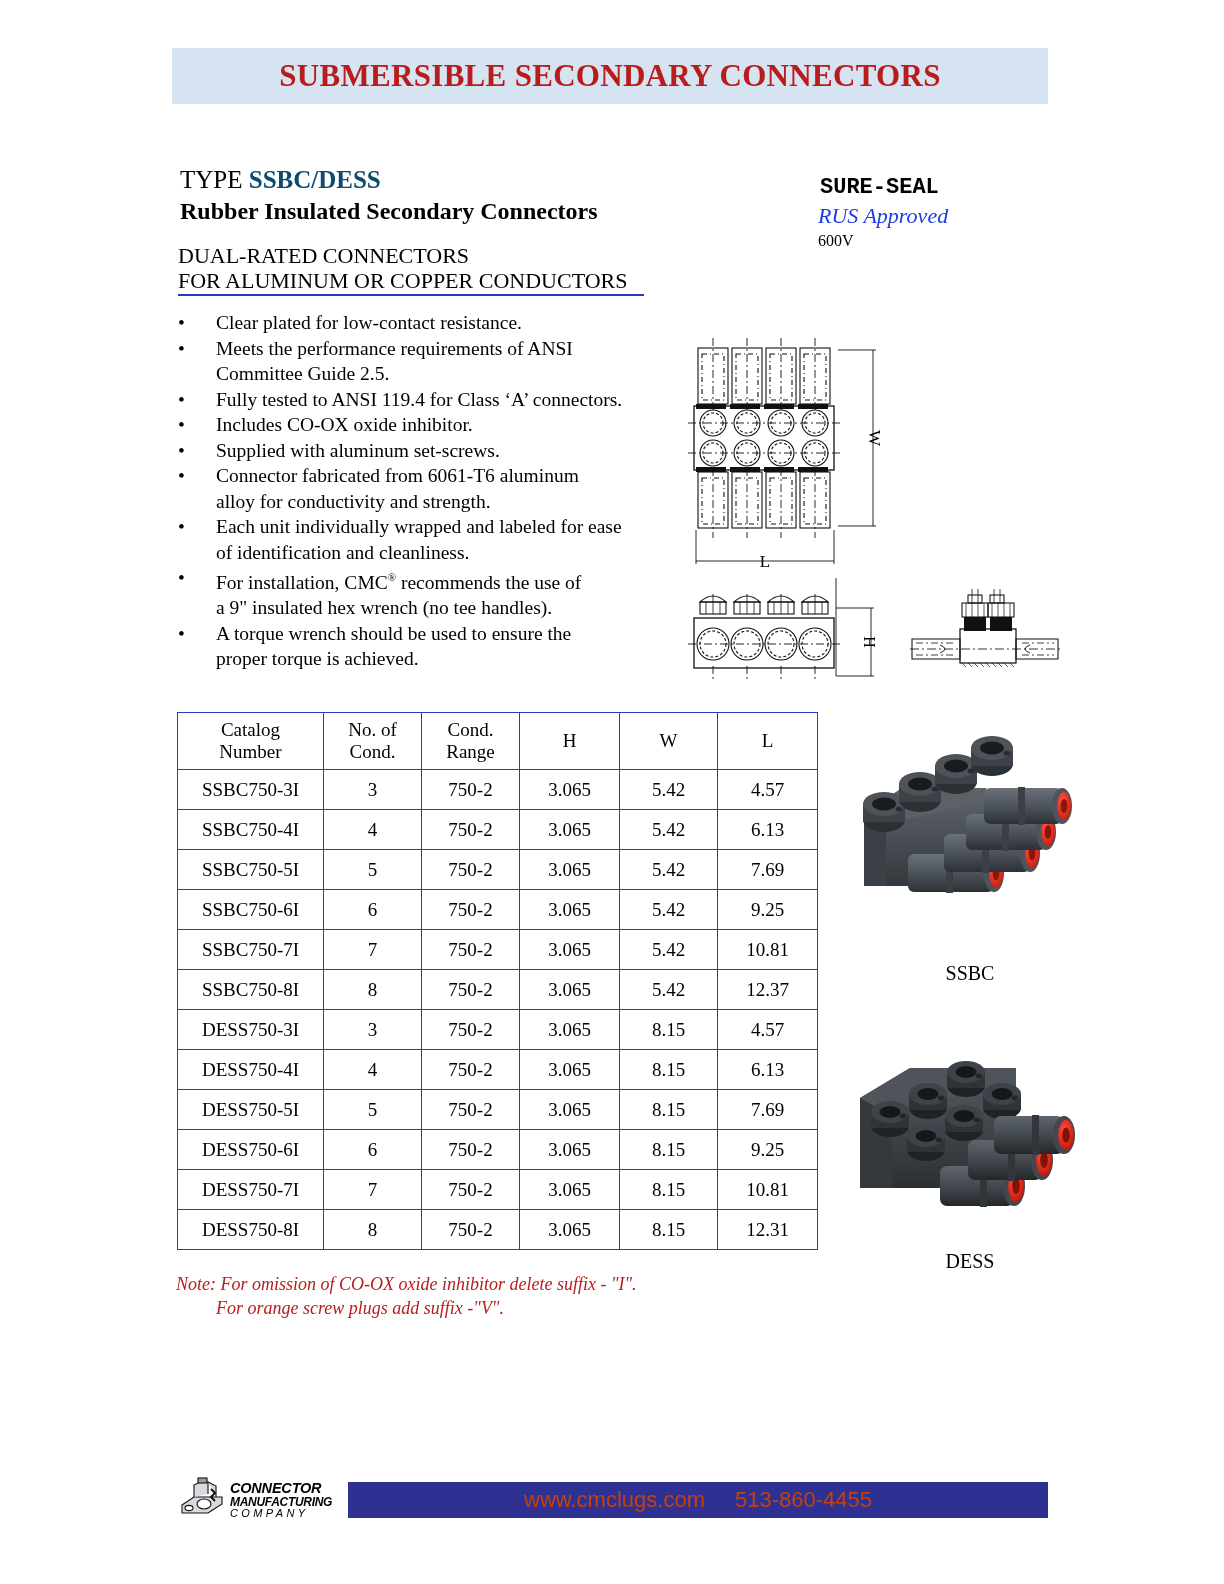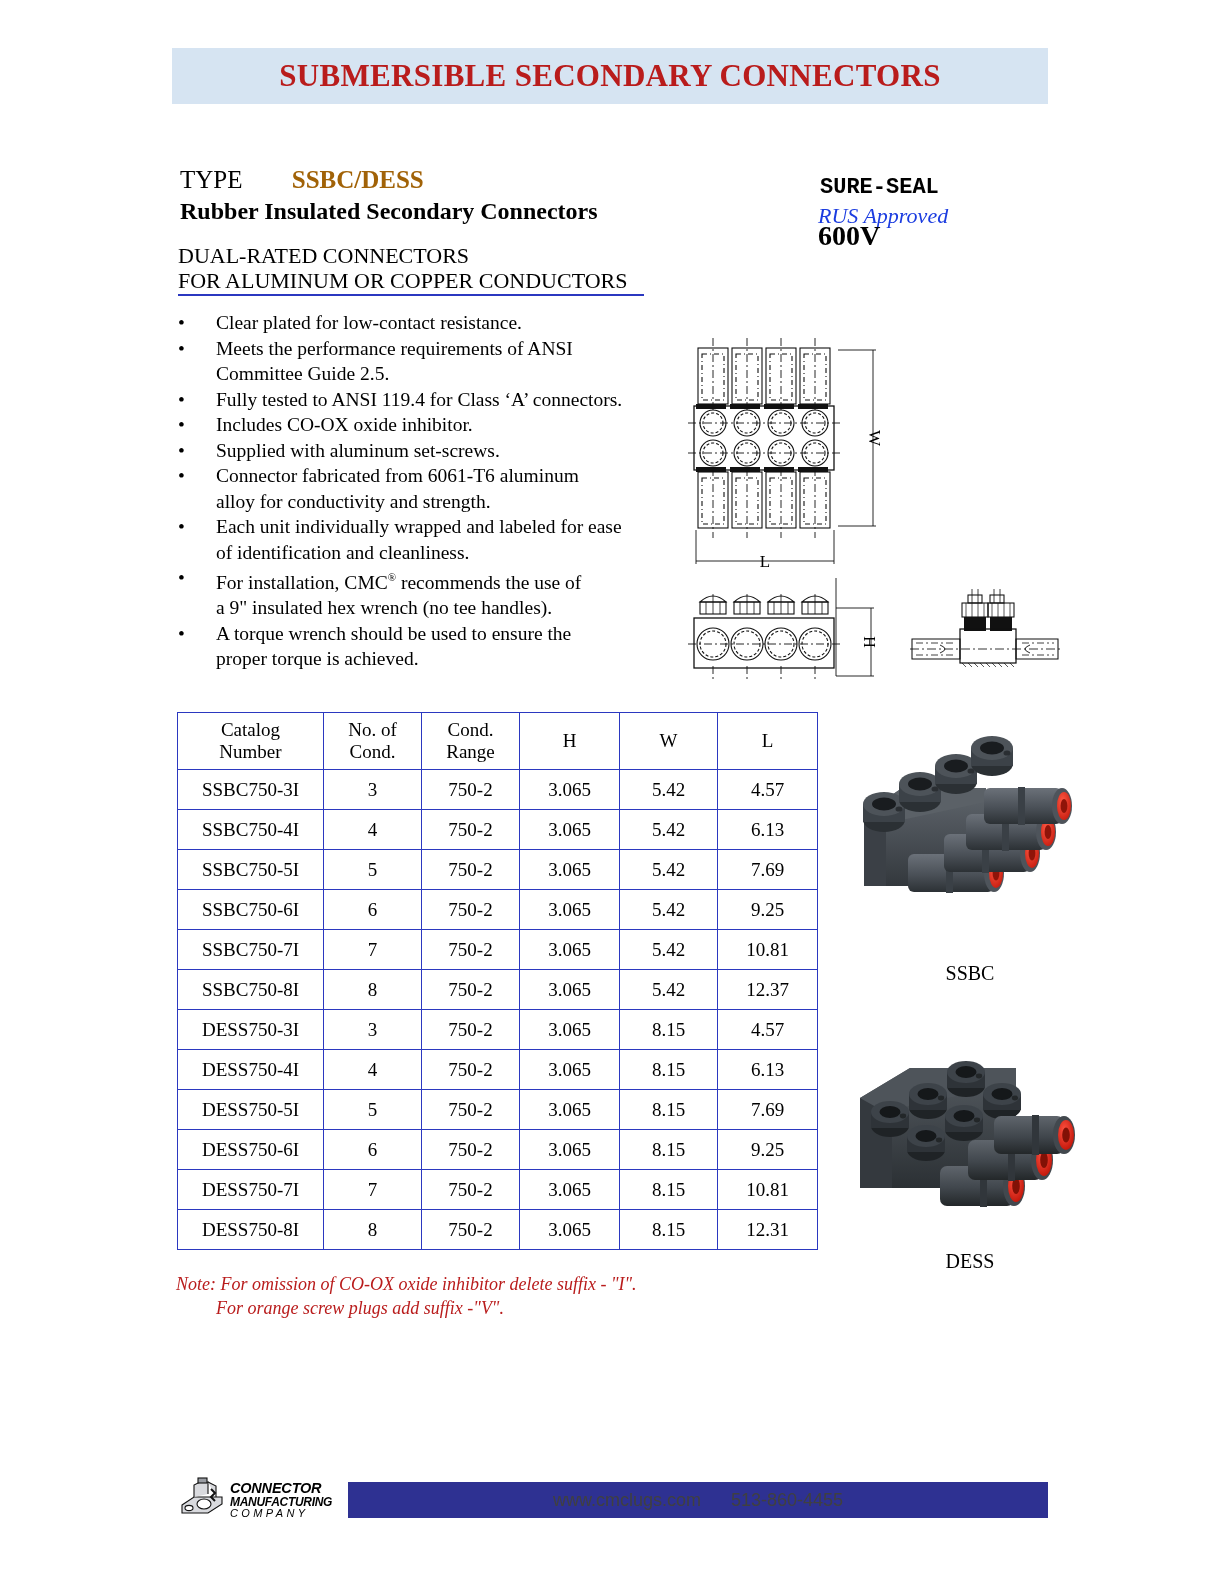--- a/index.html
+++ b/index.html
@@ -38,23 +38,22 @@
 
   
   .type-line {
     position: absolute;
     left: 180px;
     top: 166px;
     font-size: 25px;
     white-space: nowrap;
   }
   .type-code {
-    color: #a16207;
+    color: #0c4a6e;
     font-weight: bold;
-    margin-left: 43px;
   }
   .subtitle {
     position: absolute;
     left: 180px;
     top: 198px;
     font-size: 24px;
     font-weight: bold;
     white-space: nowrap;
   }
   .dual-rated-1 {
@@ -95,24 +94,23 @@
     left: 818px;
     top: 203px;
     font-size: 22px;
     font-style: italic;
     color: #1b3ce0;
     white-space: nowrap;
   }
   .voltage {
     position: absolute;
     left: 818px;
-    top: 220px;
-    font-size: 28px;
+    top: 232px;
+    font-size: 16px;
     white-space: nowrap;
-    font-weight: bold;
   }
 
   
   .bullets {
     position: absolute;
     left: 176px;
     top: 310px;
     width: 500px;
   }
   .bullet-row {
@@ -229,23 +227,23 @@
   .footer-text {
     position: absolute;
     left: 348px;
     top: 1482px;
     width: 700px;
     height: 36px;
     display: flex;
     align-items: center;
     justify-content: center;
     gap: 30px;
-    color: #404040;
+    color: #c2410c;
     font-family: "Liberation Sans", sans-serif;
-    font-size: 18px;
+    font-size: 22px;
   }
   .logo-block {
     position: absolute;
     left: 178px;
     top: 1477px;
     display: flex;
     align-items: center;
     gap: 4px;
     font-style: italic;
   }

